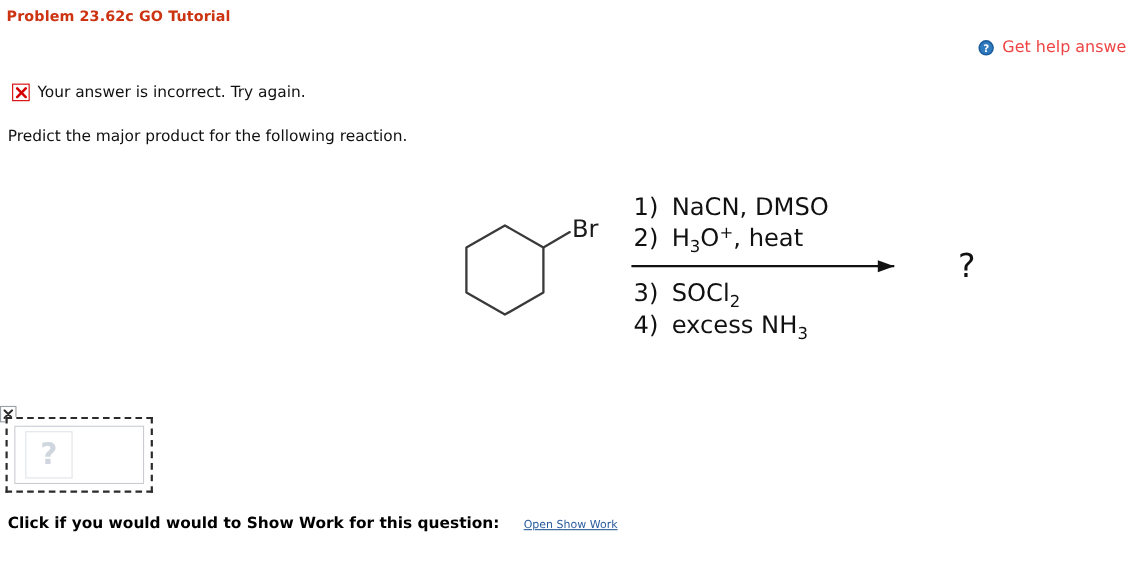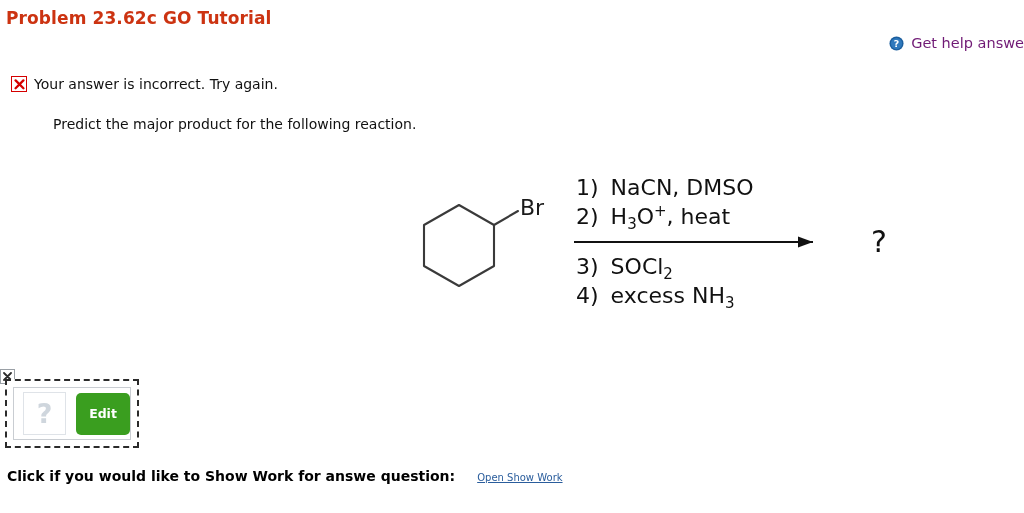--- a/index.html
+++ b/index.html
@@ -14,21 +14,21 @@
     font-family: "DejaVu Sans", "Liberation Sans", sans-serif;
     color: #000000;
     overflow: hidden;
   }
 
   
   .problem-title {
     position: absolute;
     left: 6px;
     top: 8px;
-    font-size: 17px;
+    font-size: 13px;
     font-weight: bold;
     color: #cc3311;
     letter-spacing: 0.1px;
     white-space: nowrap;
   }
 
   .help-row {
     position: absolute;
     right: 0px;
     top: 35px;
@@ -38,21 +38,21 @@
     white-space: nowrap;
   }
   .help-icon {
     width: 15px;
     height: 15px;
     flex: 0 0 auto;
     display: block;
   }
   .help-text {
     font-size: 14.5px;
-    color: #701a75;
+    color: #ef4444;
   }
 
   
   .incorrect-row {
     position: absolute;
     left: 11px;
     top: 76px;
     display: flex;
     align-items: flex-end;
     gap: 7px;
@@ -76,21 +76,20 @@
   }
 
   
   .prompt-text {
     position: absolute;
     left: 7px;
     top: 116px;
     font-size: 14px;
     color: #111111;
     white-space: nowrap;
-    margin-left: 46px;
   }
 
   
   .reaction-figure {
     position: absolute;
     left: 408px;
     top: 155px;
     width: 520px;
     height: 180px;
   }
@@ -255,20 +254,19 @@
   <svg width="9" height="9" viewBox="0 0 9 9">
     <path d="M1 1 L8 8 M8 1 L1 8" stroke="#2b2b2b" stroke-width="1.8" stroke-linecap="round"></path>
   </svg>
 </div>
 
 <div class="editor-widget">
   <div class="editor-inner">
     <div class="placeholder-box">
       <span class="placeholder-q">?</span>
     </div>
-    <button class="edit-button">Edit</button>
   </div>
 </div>
 
 <div class="showwork-row">
-  <span class="showwork-label">Click if you would like to Show Work for answe question:</span>
+  <span class="showwork-label">Click if you would would to Show Work for this question:</span>
   <a class="showwork-link">Open Show Work</a>
 </div>
 
 </body></html>

